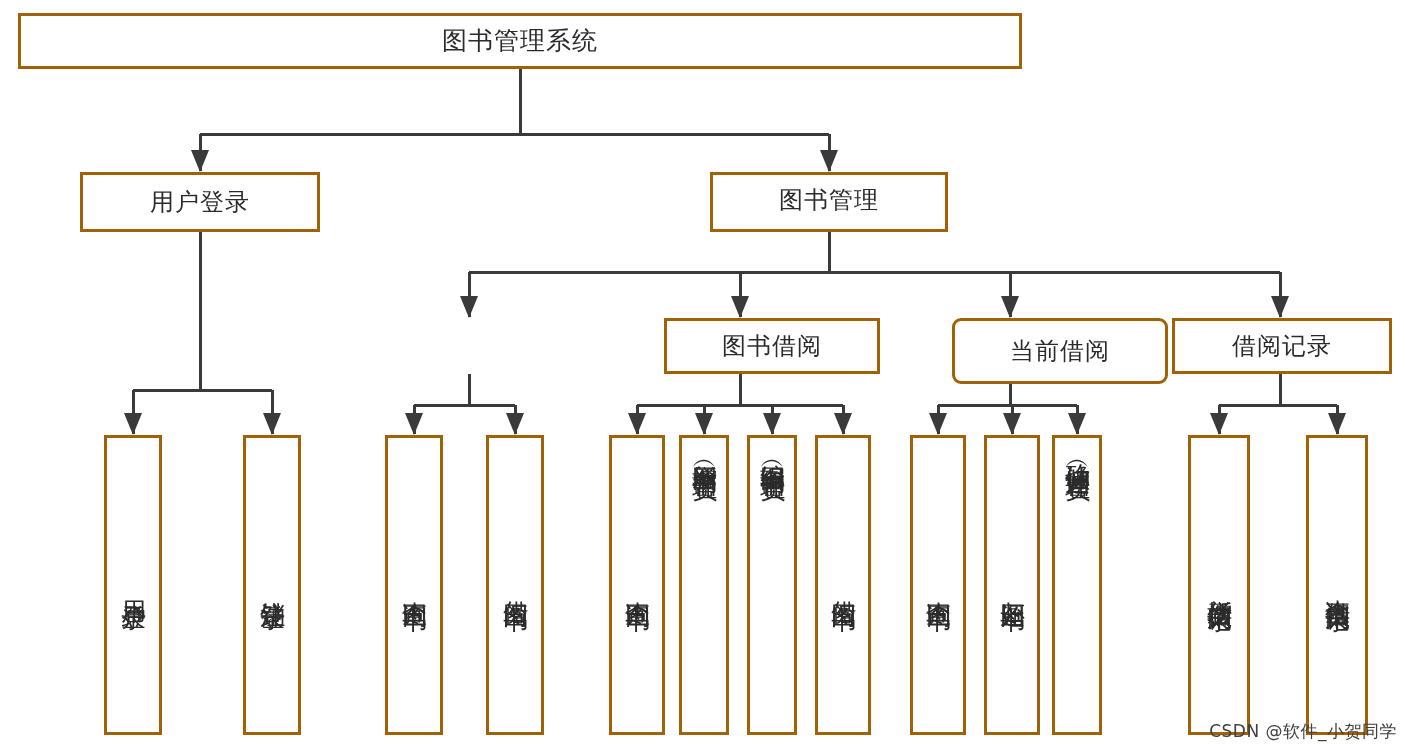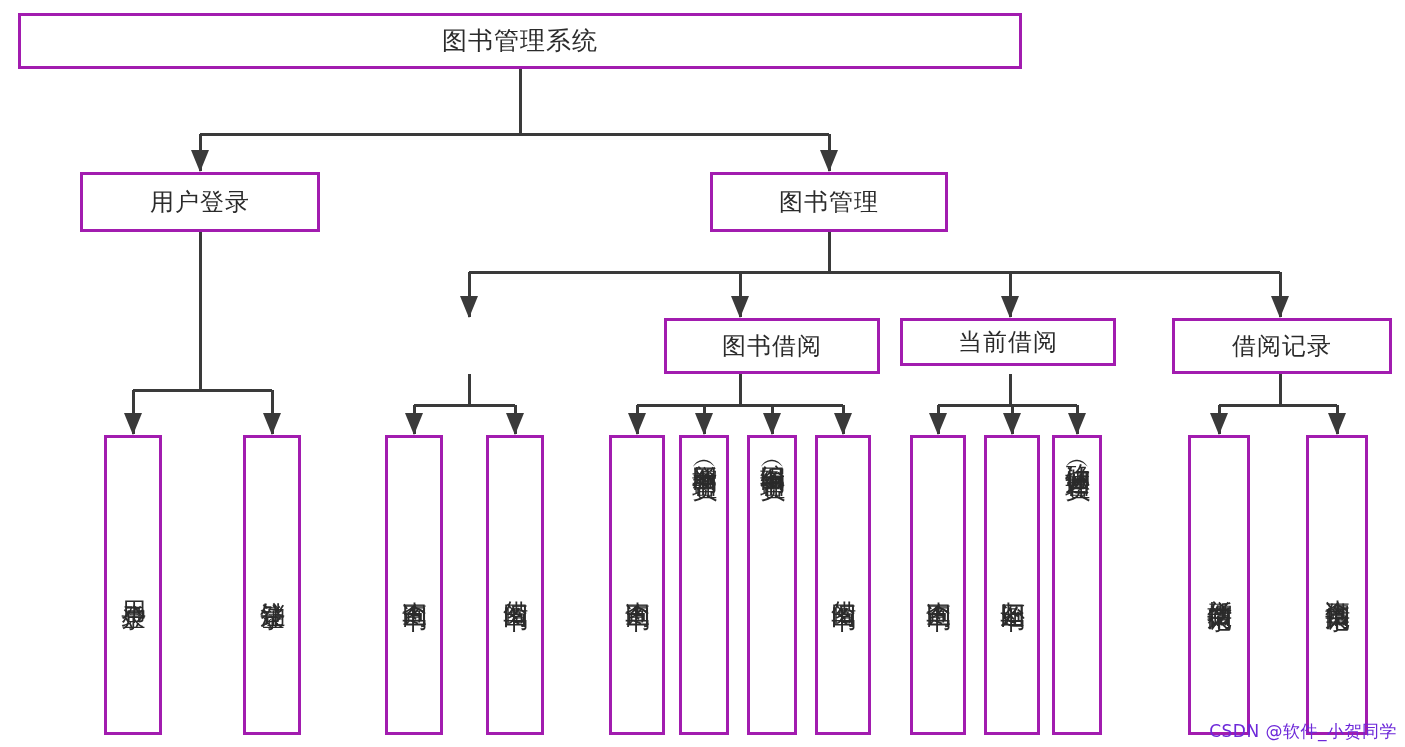--- a/index.html
+++ b/index.html
@@ -10,21 +10,21 @@
     overflow:hidden;
     position:relative;
   }
   #canvas{position:absolute;left:0;top:0;width:1405px;height:747px;}
   #wires{position:absolute;left:0;top:0;width:1405px;height:747px;pointer-events:none;}
 
   .node{
     position:absolute;
     box-sizing:border-box;
     background:#ffffff;
-    border:3px solid #a21caf;
+    border:3px solid #a16207;
     display:flex;
     align-items:center;
     justify-content:center;
     color:#2b2b2b;
   }
   
   .node.horiz{
     font-size:24px;
     letter-spacing:1px;
     line-height:1.1;
@@ -42,21 +42,21 @@
     justify-content:flex-start;
     align-items:center;
   }
   .node.vert.mid{justify-content:center;}
 
   .watermark{
     position:absolute;
     right:8px;
     bottom:4px;
     font-size:17px;
-    color:#6d28d9;
+    color:#404040;
     white-space:nowrap;
     letter-spacing:0.5px;
   }
 </style>
 </head>
 <body>
 
 <div id="canvas">
   <svg id="wires" viewBox="0 0 1405 747">
       <line x1="520" y1="69" x2="520" y2="134" stroke="#3a3a3a" stroke-width="3" shape-rendering="crispEdges"></line>
@@ -108,23 +108,23 @@
       <line x1="1280" y1="374" x2="1280" y2="405" stroke="#3a3a3a" stroke-width="3" shape-rendering="crispEdges"></line>
       <line x1="1219" y1="405" x2="1337" y2="405" stroke="#3a3a3a" stroke-width="3" shape-rendering="crispEdges"></line>
       <line x1="1219" y1="405" x2="1219" y2="434" stroke="#3a3a3a" stroke-width="3" shape-rendering="crispEdges"></line>
       <path d="M 1210 413 L 1228 413 L 1219 435 Z" fill="#3a3a3a"></path>
       <line x1="1337" y1="405" x2="1337" y2="434" stroke="#3a3a3a" stroke-width="3" shape-rendering="crispEdges"></line>
       <path d="M 1328 413 L 1346 413 L 1337 435 Z" fill="#3a3a3a"></path>
     </svg>
 
   <div class="node horiz root" style="left: 18px; top: 13px; width: 1004px; height: 56px;">图书管理系统</div>
     <div class="node horiz" style="left: 80px; top: 172px; width: 240px; height: 60px;">用户登录</div>
-    <div class="node horiz" style="left: 710px; top: 172px; width: 238px; height: 60px;">图书管理</div>
+    <div class="node horiz" style="left: 710px; top: 172px; width: 238px; height: 60px; font-family: Liberation Mono, monospace;">图书管理</div>
     <div class="node horiz" style="left: 664px; top: 318px; width: 216px; height: 56px;">图书借阅</div>
-    <div class="node horiz" style="left: 900px; top: 318px; width: 216px; height: 48px;">当前借阅</div>
+    <div class="node horiz" style="left: 952px; top: 318px; width: 216px; height: 66px; border-radius: 9px;">当前借阅</div>
     <div class="node horiz" style="left: 1172px; top: 318px; width: 220px; height: 56px;">借阅记录</div>
     <div class="node vert mid" style="left: 104px; top: 435px; width: 58px; height: 300px;">用户登录</div>
     <div class="node vert mid" style="left: 243px; top: 435px; width: 58px; height: 300px;">注销登录</div>
     <div class="node vert mid" style="left: 385px; top: 435px; width: 58px; height: 300px;">查询图书</div>
     <div class="node vert mid" style="left: 486px; top: 435px; width: 58px; height: 300px;">借阅图书</div>
     <div class="node vert mid" style="left: 609px; top: 435px; width: 56px; height: 300px;">查询图书</div>
     <div class="node vert" style="left: 679px; top: 435px; width: 50px; height: 300px;">新增图书（管理员）</div>
     <div class="node vert" style="left: 747px; top: 435px; width: 50px; height: 300px;">编辑图书（管理员）</div>
     <div class="node vert mid" style="left: 815px; top: 435px; width: 56px; height: 300px;">借阅图书</div>
     <div class="node vert mid" style="left: 910px; top: 435px; width: 56px; height: 300px;">查询图书</div>

